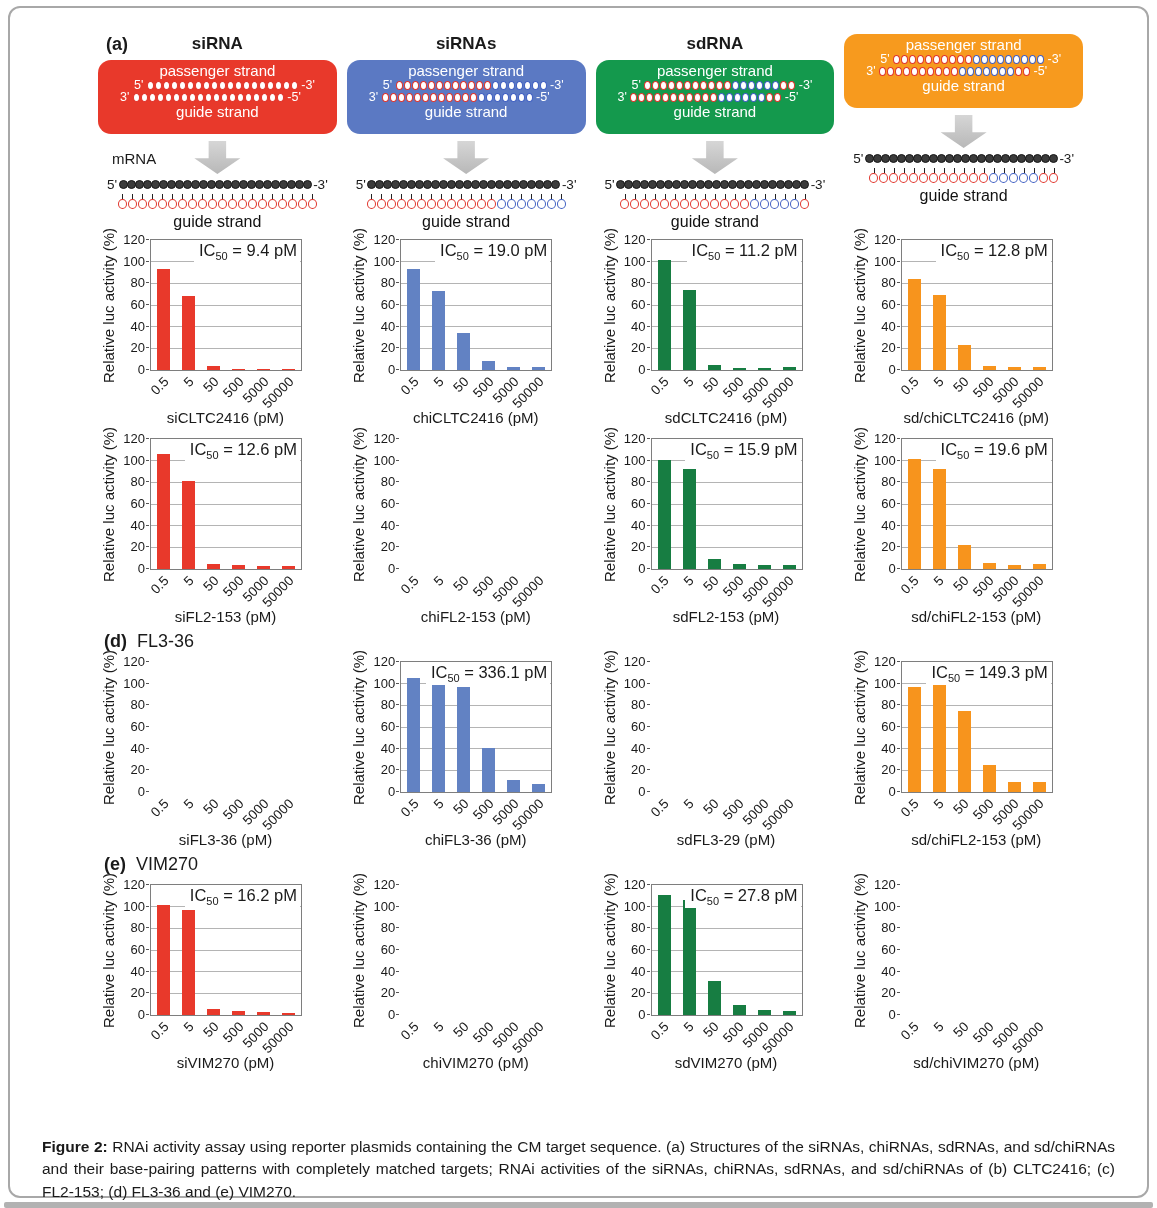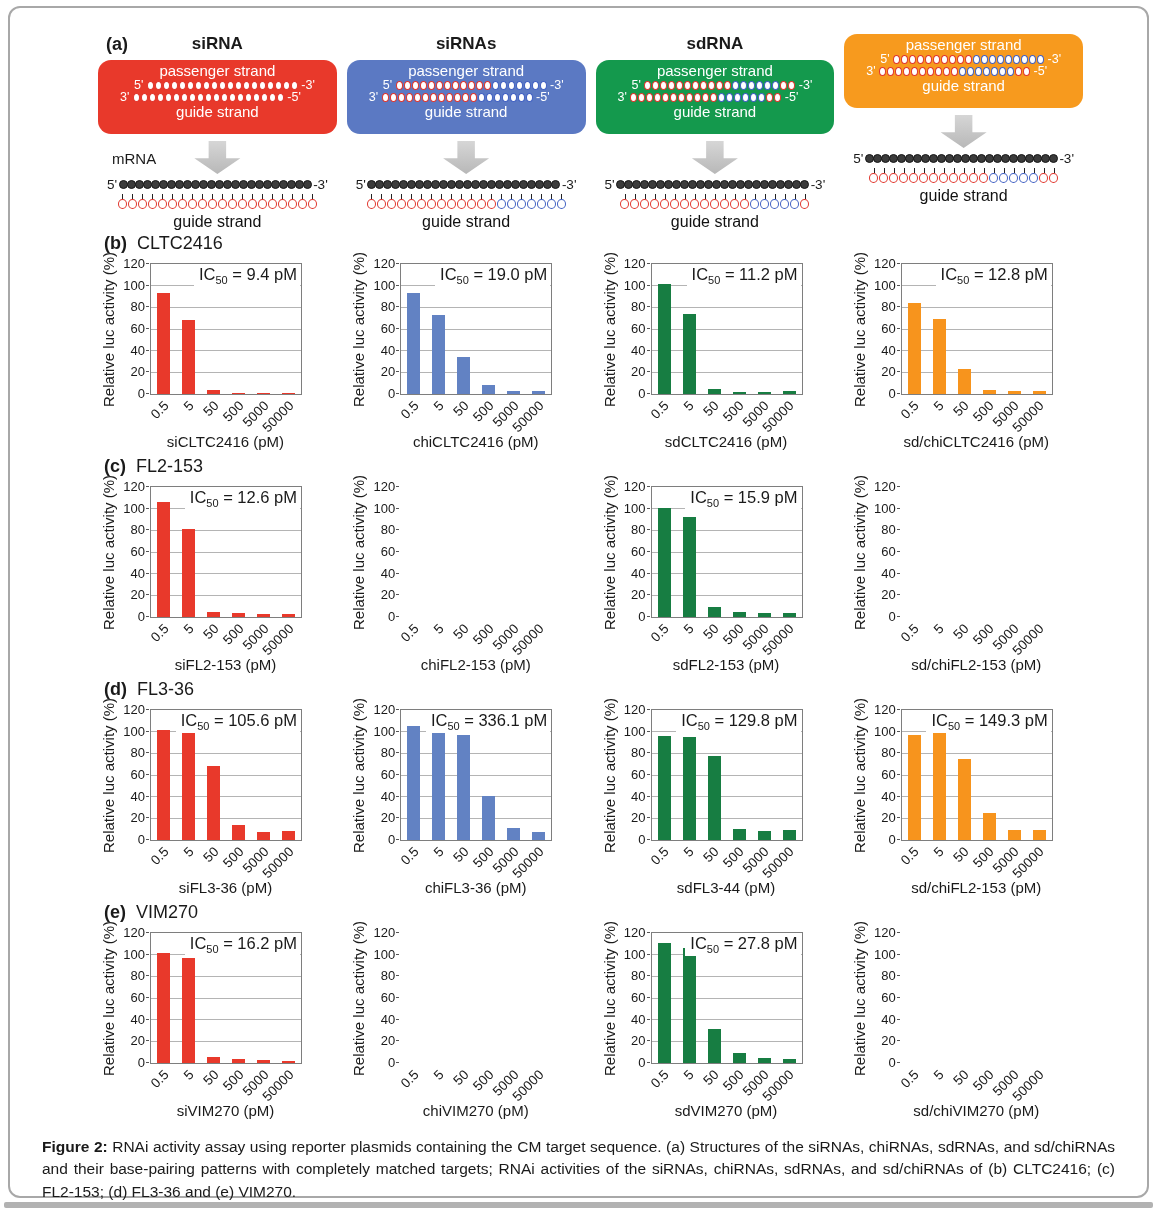--- a/index.html
+++ b/index.html
@@ -472,21 +472,20 @@
               <span class="g-dot" style="border: 1.5px solid rgb(224, 52, 43);"></span>
               <span class="g-dot" style="border: 1.5px solid rgb(224, 52, 43);"></span>
             </div>
             <div class="hyb-cap">guide strand</div>
           </div>
         </div>
     </div>
 
     <div id="sections">
         <div class="section">
-          <div class="sec-head"><b>(b)</b><span>CLTC2416</span></div>
           <div class="charts-row">
             <div class="chart">
               <div class="ylab">Relative luc activity (%)</div>
               <div class="plot">
                 <div class="gridline" style="bottom: 21.1667px;"></div>
                 <div class="gridline" style="bottom: 42.8333px;"></div>
                 <div class="gridline" style="bottom: 64.5px;"></div>
                 <div class="gridline" style="bottom: 86.1667px;"></div>
                 <div class="gridline" style="bottom: 107.833px;"></div>
                 <div class="bar" style="left: 6px; height: 100.75px; background: rgb(232, 57, 43);"></div>
@@ -601,21 +600,20 @@
               <span class="xtick" style="left: 31.5px; top: 141px;">5</span>
               <span class="xtick" style="left: 56.5px; top: 141px;">50</span>
               <span class="xtick" style="left: 81.5px; top: 141px;">500</span>
               <span class="xtick" style="left: 106.5px; top: 141px;">5000</span>
               <span class="xtick" style="left: 131.5px; top: 141px;">50000</span>
               <div class="xlabel">sd/chiCLTC2416 (pM)</div>
             </div>
           </div>
         </div>
         <div class="section">
-          <div class="sec-head"><b>(c)</b><span>FL2-153</span></div>
           <div class="charts-row">
             <div class="chart">
               <div class="ylab">Relative luc activity (%)</div>
               <div class="plot">
                 <div class="gridline" style="bottom: 21.1667px;"></div>
                 <div class="gridline" style="bottom: 42.8333px;"></div>
                 <div class="gridline" style="bottom: 64.5px;"></div>
                 <div class="gridline" style="bottom: 86.1667px;"></div>
                 <div class="gridline" style="bottom: 107.833px;"></div>
                 <div class="bar" style="left: 6px; height: 114.833px; background: rgb(232, 57, 43);"></div>
@@ -684,20 +682,34 @@
               <span class="xtick" style="left: 6.5px; top: 141px;">0.5</span>
               <span class="xtick" style="left: 31.5px; top: 141px;">5</span>
               <span class="xtick" style="left: 56.5px; top: 141px;">50</span>
               <span class="xtick" style="left: 81.5px; top: 141px;">500</span>
               <span class="xtick" style="left: 106.5px; top: 141px;">5000</span>
               <span class="xtick" style="left: 131.5px; top: 141px;">50000</span>
               <div class="xlabel">sdFL2-153 (pM)</div>
             </div>
             <div class="chart">
               <div class="ylab">Relative luc activity (%)</div>
+              <div class="plot">
+                <div class="gridline" style="bottom: 21.1667px;"></div>
+                <div class="gridline" style="bottom: 42.8333px;"></div>
+                <div class="gridline" style="bottom: 64.5px;"></div>
+                <div class="gridline" style="bottom: 86.1667px;"></div>
+                <div class="gridline" style="bottom: 107.833px;"></div>
+                <div class="bar" style="left: 6px; height: 110.5px; background: rgb(247, 148, 29);"></div>
+                <div class="bar" style="left: 31px; height: 99.6667px; background: rgb(247, 148, 29);"></div>
+                <div class="bar" style="left: 56px; height: 23.8333px; background: rgb(247, 148, 29);"></div>
+                <div class="bar" style="left: 81px; height: 6.5px; background: rgb(247, 148, 29);"></div>
+                <div class="bar" style="left: 106px; height: 4.33333px; background: rgb(247, 148, 29);"></div>
+                <div class="bar" style="left: 131px; height: 5.41667px; background: rgb(247, 148, 29);"></div>
+                <div class="ic">IC<sub>50</sub> = 19.6 pM</div>
+              </div>
               <span class="ytick" style="left: 21px; top: 130px;">0</span>
               <span class="ytick" style="left: 21px; top: 108.333px;">20</span>
               <span class="ytick" style="left: 21px; top: 86.6667px;">40</span>
               <span class="ytick" style="left: 21px; top: 65px;">60</span>
               <span class="ytick" style="left: 21px; top: 43.3333px;">80</span>
               <span class="ytick" style="left: 21px; top: 21.6667px;">100</span>
               <span class="ytick" style="left: 21px; top: 0px;">120</span>
               <span class="xtick" style="left: 6.5px; top: 141px;">0.5</span>
               <span class="xtick" style="left: 31.5px; top: 141px;">5</span>
               <span class="xtick" style="left: 56.5px; top: 141px;">50</span>
@@ -706,34 +718,20 @@
               <span class="xtick" style="left: 131.5px; top: 141px;">50000</span>
               <div class="xlabel">sd/chiFL2-153 (pM)</div>
             </div>
           </div>
         </div>
         <div class="section">
           <div class="sec-head"><b>(d)</b><span>FL3-36</span></div>
           <div class="charts-row">
             <div class="chart">
               <div class="ylab">Relative luc activity (%)</div>
-              <div class="plot">
-                <div class="gridline" style="bottom: 21.1667px;"></div>
-                <div class="gridline" style="bottom: 42.8333px;"></div>
-                <div class="gridline" style="bottom: 64.5px;"></div>
-                <div class="gridline" style="bottom: 86.1667px;"></div>
-                <div class="gridline" style="bottom: 107.833px;"></div>
-                <div class="bar" style="left: 6px; height: 110.5px; background: rgb(232, 57, 43);"></div>
-                <div class="bar" style="left: 31px; height: 108.333px; background: rgb(232, 57, 43);"></div>
-                <div class="bar" style="left: 56px; height: 73.6667px; background: rgb(232, 57, 43);"></div>
-                <div class="bar" style="left: 81px; height: 15.1667px; background: rgb(232, 57, 43);"></div>
-                <div class="bar" style="left: 106px; height: 7.58333px; background: rgb(232, 57, 43);"></div>
-                <div class="bar" style="left: 131px; height: 8.66667px; background: rgb(232, 57, 43);"></div>
-                <div class="ic">IC<sub>50</sub> = 105.6 pM</div>
-              </div>
               <span class="ytick" style="left: 21px; top: 130px;">0</span>
               <span class="ytick" style="left: 21px; top: 108.333px;">20</span>
               <span class="ytick" style="left: 21px; top: 86.6667px;">40</span>
               <span class="ytick" style="left: 21px; top: 65px;">60</span>
               <span class="ytick" style="left: 21px; top: 43.3333px;">80</span>
               <span class="ytick" style="left: 21px; top: 21.6667px;">100</span>
               <span class="ytick" style="left: 21px; top: 0px;">120</span>
               <span class="xtick" style="left: 6.5px; top: 141px;">0.5</span>
               <span class="xtick" style="left: 31.5px; top: 141px;">5</span>
               <span class="xtick" style="left: 56.5px; top: 141px;">50</span>
@@ -768,48 +766,34 @@
               <span class="xtick" style="left: 6.5px; top: 141px;">0.5</span>
               <span class="xtick" style="left: 31.5px; top: 141px;">5</span>
               <span class="xtick" style="left: 56.5px; top: 141px;">50</span>
               <span class="xtick" style="left: 81.5px; top: 141px;">500</span>
               <span class="xtick" style="left: 106.5px; top: 141px;">5000</span>
               <span class="xtick" style="left: 131.5px; top: 141px;">50000</span>
               <div class="xlabel">chiFL3-36 (pM)</div>
             </div>
             <div class="chart">
               <div class="ylab">Relative luc activity (%)</div>
-              <div class="plot">
-                <div class="gridline" style="bottom: 21.1667px;"></div>
-                <div class="gridline" style="bottom: 42.8333px;"></div>
-                <div class="gridline" style="bottom: 64.5px;"></div>
-                <div class="gridline" style="bottom: 86.1667px;"></div>
-                <div class="gridline" style="bottom: 107.833px;"></div>
-                <div class="bar" style="left: 6px; height: 104px; background: rgb(23, 125, 66);"></div>
-                <div class="bar" style="left: 31px; height: 102.917px; background: rgb(23, 125, 66);"></div>
-                <div class="bar" style="left: 56px; height: 84.5px; background: rgb(23, 125, 66);"></div>
-                <div class="bar" style="left: 81px; height: 10.8333px; background: rgb(23, 125, 66);"></div>
-                <div class="bar" style="left: 106px; height: 8.66667px; background: rgb(23, 125, 66);"></div>
-                <div class="bar" style="left: 131px; height: 9.75px; background: rgb(23, 125, 66);"></div>
-                <div class="ic">IC<sub>50</sub> = 129.8 pM</div>
-              </div>
-              <span class="ytick" style="left: 21px; top: 130px;">0</span>
-              <span class="ytick" style="left: 21px; top: 108.333px;">20</span>
-              <span class="ytick" style="left: 21px; top: 86.6667px;">40</span>
-              <span class="ytick" style="left: 21px; top: 65px;">60</span>
-              <span class="ytick" style="left: 21px; top: 43.3333px;">80</span>
-              <span class="ytick" style="left: 21px; top: 21.6667px;">100</span>
-              <span class="ytick" style="left: 21px; top: 0px;">120</span>
-              <span class="xtick" style="left: 6.5px; top: 141px;">0.5</span>
-              <span class="xtick" style="left: 31.5px; top: 141px;">5</span>
-              <span class="xtick" style="left: 56.5px; top: 141px;">50</span>
-              <span class="xtick" style="left: 81.5px; top: 141px;">500</span>
-              <span class="xtick" style="left: 106.5px; top: 141px;">5000</span>
-              <span class="xtick" style="left: 131.5px; top: 141px;">50000</span>
-              <div class="xlabel">sdFL3-44 (pM)</div>
+              <span class="ytick" style="left: 21px; top: 130px;">0</span>
+              <span class="ytick" style="left: 21px; top: 108.333px;">20</span>
+              <span class="ytick" style="left: 21px; top: 86.6667px;">40</span>
+              <span class="ytick" style="left: 21px; top: 65px;">60</span>
+              <span class="ytick" style="left: 21px; top: 43.3333px;">80</span>
+              <span class="ytick" style="left: 21px; top: 21.6667px;">100</span>
+              <span class="ytick" style="left: 21px; top: 0px;">120</span>
+              <span class="xtick" style="left: 6.5px; top: 141px;">0.5</span>
+              <span class="xtick" style="left: 31.5px; top: 141px;">5</span>
+              <span class="xtick" style="left: 56.5px; top: 141px;">50</span>
+              <span class="xtick" style="left: 81.5px; top: 141px;">500</span>
+              <span class="xtick" style="left: 106.5px; top: 141px;">5000</span>
+              <span class="xtick" style="left: 131.5px; top: 141px;">50000</span>
+              <div class="xlabel">sdFL3-29 (pM)</div>
             </div>
             <div class="chart">
               <div class="ylab">Relative luc activity (%)</div>
               <div class="plot">
                 <div class="gridline" style="bottom: 21.1667px;"></div>
                 <div class="gridline" style="bottom: 42.8333px;"></div>
                 <div class="gridline" style="bottom: 64.5px;"></div>
                 <div class="gridline" style="bottom: 86.1667px;"></div>
                 <div class="gridline" style="bottom: 107.833px;"></div>
                 <div class="bar" style="left: 6px; height: 105.083px; background: rgb(247, 148, 29);"></div>

